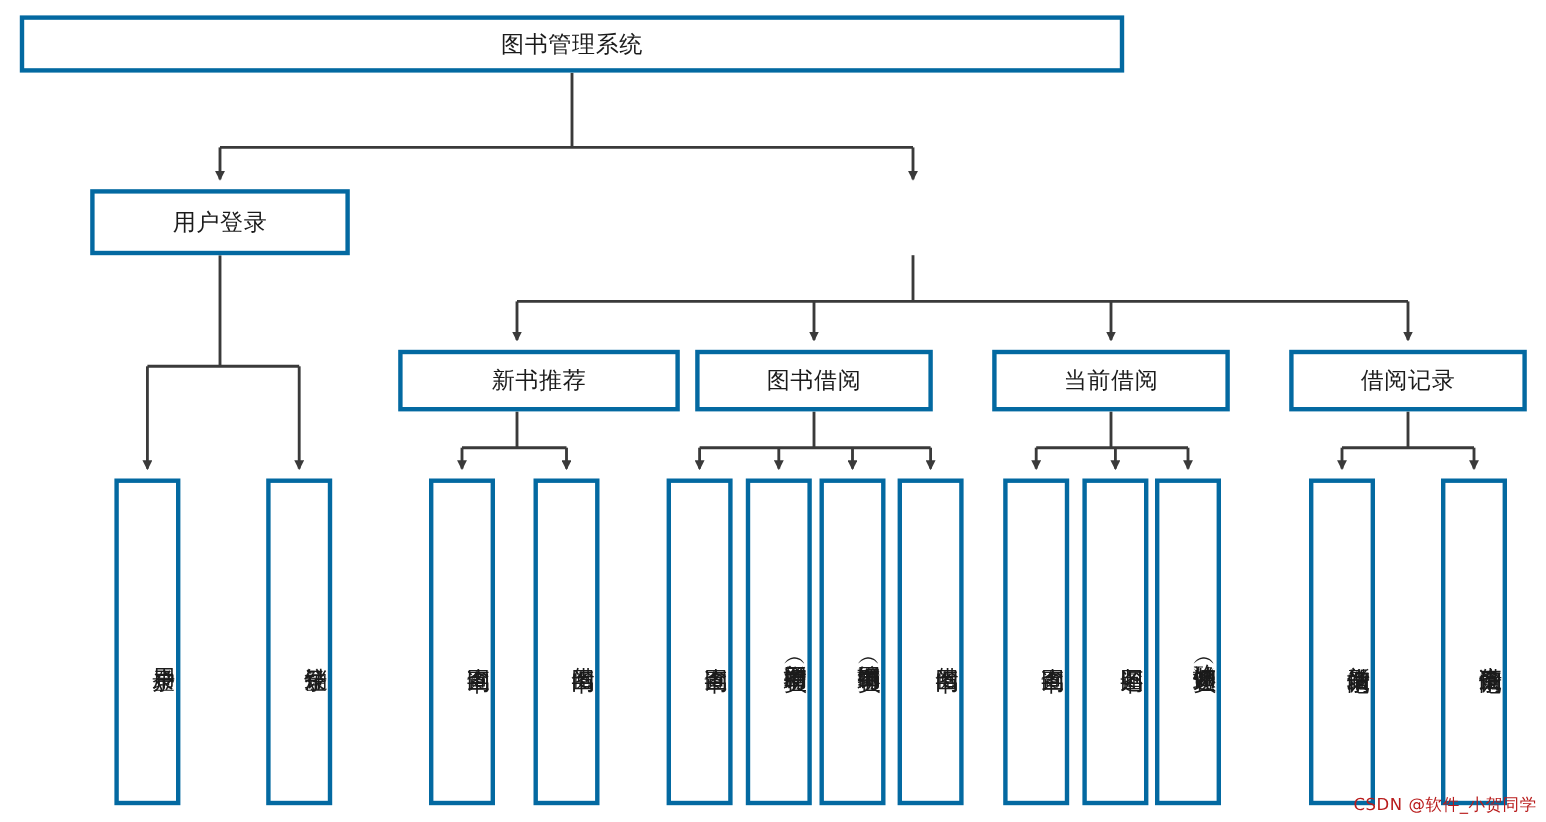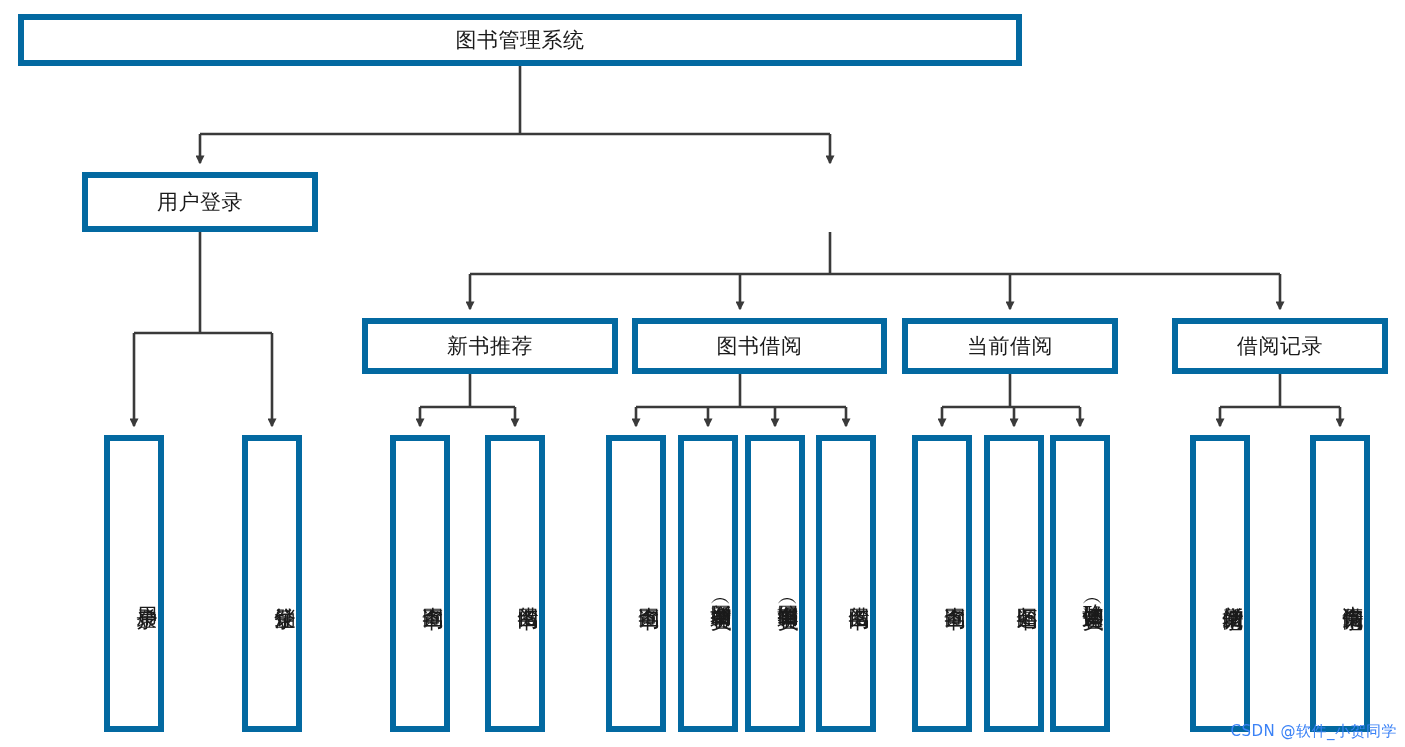--- a/index.html
+++ b/index.html
@@ -18,21 +18,21 @@
   svg.wires {
     position: absolute;
     left: 0; top: 0;
     width: 1405px;
     height: 747px;
     pointer-events: none;
   }
   .node {
     position: absolute;
     box-sizing: border-box;
-    border: 6px solid #0369a1;
+    border: 4px solid #0369a1;
     background: #ffffff;
     display: flex;
     align-items: center;
     justify-content: center;
     color: #1b1b1b;
   }
   .node.horiz {
     font-size: 21px;
     letter-spacing: 0.5px;
   }
@@ -49,21 +49,21 @@
   }
   .node.vert .vlabel {
     writing-mode: vertical-rl;
     text-orientation: upright;
   }
   .watermark {
     position: absolute;
     right: 8px;
     bottom: 6px;
     font-size: 15px;
-    color: #3b82f6;
+    color: #b91c1c;
     letter-spacing: 0.5px;
     white-space: nowrap;
   }
 </style>
 </head>
 <body>
 
 <div id="canvas">
 
   <svg class="wires" viewBox="0 0 1405 747" xmlns="http://www.w3.org/2000/svg">
@@ -127,21 +127,21 @@
 
   <div class="node horiz" style="left:82px;top:172px;width:236px;height:60px;">
     <span>用户登录</span>
   </div>
 
 
   <div class="node horiz" style="left:362px;top:318px;width:256px;height:56px;">
     <span>新书推荐</span>
   </div>
 
-  <div class="node horiz" style="left:632px;top:318px;width:255px;height:56px;">
+  <div class="node horiz" style="left:632px;top:318px;width:216px;height:56px;">
     <span>图书借阅</span>
   </div>
 
   <div class="node horiz" style="left:902px;top:318px;width:216px;height:56px;">
     <span>当前借阅</span>
   </div>
 
   <div class="node horiz" style="left:1172px;top:318px;width:216px;height:56px;">
     <span>借阅记录</span>
   </div>

